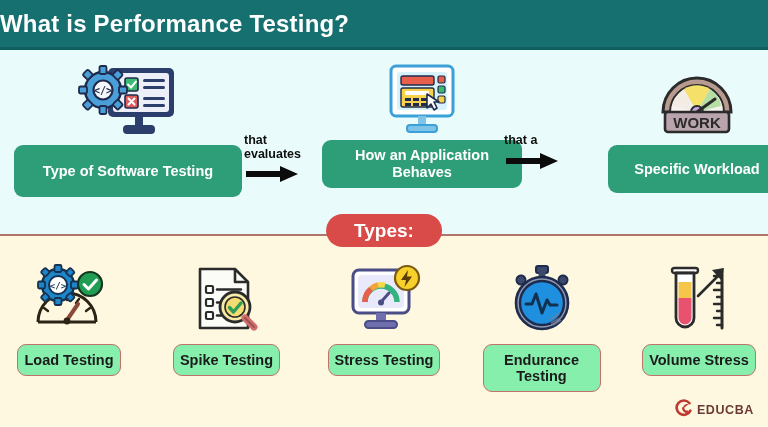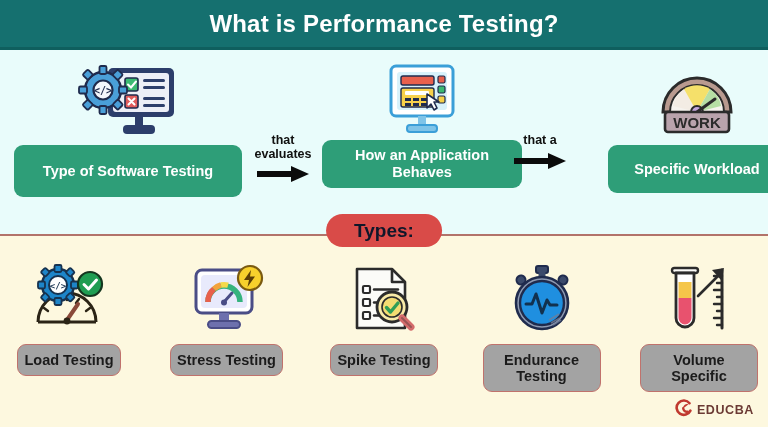--- a/index.html
+++ b/index.html
@@ -9,21 +9,21 @@
     background:#fdf8df;
   }
   .page{position:relative;width:768px;height:427px;}
 
   
   .header{
     position:absolute;left:0;top:0;width:768px;height:50px;
     background:#15706f;
     border-bottom:3px solid #0f5f5e;
     box-sizing:border-box;
-    display:flex;align-items:center;justify-content:center;
+    display:flex;align-items:center;justify-content:flex-start;
   }
   .header-title{
     color:#ffffff;font-size:24px;font-weight:bold;letter-spacing:.2px;
     text-align:center;line-height:1;
   }
 
   
   .upper{
     position:absolute;left:0;top:50px;width:768px;height:185px;
     background:#e9fcfb;
@@ -41,33 +41,33 @@
   .node-icon{
     height:78px;display:flex;align-items:flex-end;justify-content:center;
   }
   .green-box{
     background:#2e9e78;border-radius:9px;
     color:#ffffff;font-weight:bold;font-size:14.5px;line-height:1.15;
     display:flex;align-items:center;justify-content:center;
     box-sizing:border-box;padding:6px 8px;
   }
 
-  .connector{position:absolute;text-align:center;}
+  .connector{position:absolute;text-align:left;}
   .connector-label{
     font-size:12.5px;font-weight:bold;color:#10100f;line-height:1.08;
     white-space:nowrap;
   }
   .arrow{margin-top:3px;}
 
   
   .types-badge{
     position:absolute;left:50%;top:214px;transform:translateX(-50%);
     background:#d94b48;border-radius:17px;
     padding:7px 28px;
-    color:#0f172a;font-size:19px;font-weight:bold;line-height:1;
+    color:#ffffff;font-size:19px;font-weight:bold;line-height:1;
     z-index:5;
   }
 
   
   .lower{
     position:absolute;left:0;top:236px;width:768px;height:191px;
     background:#fdf8df;
   }
   .types-row{
     position:absolute;left:0;top:26px;width:768px;
@@ -75,21 +75,21 @@
     padding:0 10px;box-sizing:border-box;
   }
   .type-card{
     width:118px;display:flex;flex-direction:column;align-items:center;
   }
   .type-icon{
     height:74px;display:flex;align-items:center;justify-content:center;
   }
   .type-label{
     margin-top:8px;
-    background:#a3a3a3;border:1.6px solid #c0726c;border-radius:9px;
+    background:#86efac;border:1.6px solid #c0726c;border-radius:9px;
     color:#1b1b1b;font-size:14.5px;font-weight:bold;line-height:1.12;
     text-align:center;padding:7px 6px;box-sizing:border-box;
     min-width:96px;
   }
 
   
   .logo{
     position:absolute;right:14px;bottom:6px;
     display:flex;align-items:center;gap:5px;
   }
@@ -252,60 +252,60 @@
             <circle cx="60" cy="20" r="12" fill="#1f9d52" stroke="#14361f" stroke-width="2.2"></circle>
             <path d="M54 20.5 l4.5 4.5 l8 -9" stroke="#ffffff" stroke-width="3" fill="none" stroke-linecap="round" stroke-linejoin="round"></path>
           </svg>
         </div>
         <div class="type-label">Load Testing</div>
       </div>
 
       <div class="type-card">
         <div class="type-icon">
           <svg width="78" height="70" viewBox="0 0 78 70">
+            <path d="M12 5 H47 L60 18 V64 H12 Z" fill="#fbfbf8" stroke="#2b2b2b" stroke-width="2.6" stroke-linejoin="round"></path>
+            <path d="M47 5 V18 H60" fill="none" stroke="#2b2b2b" stroke-width="2.6" stroke-linejoin="round"></path>
+            <g stroke="#2b2b2b" stroke-width="2.2" fill="#ffffff">
+              <rect x="18" y="22" width="7" height="7" rx="1.2"></rect>
+              <rect x="18" y="35" width="7" height="7" rx="1.2"></rect>
+              <rect x="18" y="48" width="7" height="7" rx="1.2"></rect>
+            </g>
+            <g stroke="#2b2b2b" stroke-width="2.4" stroke-linecap="round">
+              <path d="M29 25.5 H53"></path>
+                <path d="M29 38.5 H53"></path>
+                <path d="M29 51.5 H53"></path>
+            </g>
+            <circle cx="47" cy="43" r="15" fill="#f8eaa8" stroke="#2b2b2b" stroke-width="2.8"></circle>
+            <circle cx="47" cy="43" r="10" fill="#f3dc72" stroke="#2b2b2b" stroke-width="1.6"></circle>
+            <path d="M41.5 43.5 l4 4.5 l7.5 -9" stroke="#2f9e56" stroke-width="3.4" fill="none" stroke-linecap="round" stroke-linejoin="round"></path>
+            <path d="M57 54 L66 63" stroke="#d46b6b" stroke-width="7" stroke-linecap="round"></path>
+            <path d="M57 54 L66 63" stroke="#2b2b2b" stroke-width="2" stroke-linecap="round" opacity=".35"></path>
+          </svg>
+        </div>
+        <div class="type-label">Spike Testing</div>
+      </div>
+
+      <div class="type-card">
+        <div class="type-icon">
+          <svg width="78" height="70" viewBox="0 0 78 70">
             <rect x="8" y="6" width="56" height="43" rx="6" fill="#ffffff" stroke="#4a4d86" stroke-width="3"></rect>
             <rect x="13" y="11" width="46" height="33" rx="4" fill="#e8eafc"></rect>
             <path d="M20 38 A16 16 0 0 1 52 38" fill="none" stroke="#35b37e" stroke-width="5.5"></path>
             <path d="M20 38 A16 16 0 0 1 26 25" fill="none" stroke="#e8604c" stroke-width="5.5"></path>
             <path d="M26 25 A16 16 0 0 1 33 21" fill="none" stroke="#f2a33c" stroke-width="5.5"></path>
             <path d="M33 21 A16 16 0 0 1 40 21.2" fill="none" stroke="#f5d94a" stroke-width="5.5"></path>
             <path d="M36 38 L44 29" stroke="#4a4d86" stroke-width="3" stroke-linecap="round"></path>
             <circle cx="36" cy="38.5" r="3" fill="#4a4d86"></circle>
             <rect x="31" y="49" width="10" height="8" fill="#6d70ad"></rect>
             <rect x="20" y="57" width="32" height="7" rx="3.5" fill="#6d70ad" stroke="#4a4d86" stroke-width="2"></rect>
             <circle cx="62" cy="14" r="12" fill="#f7d02c" stroke="#7a5a10" stroke-width="2.2"></circle>
             <path d="M63 6 L56 16 H61 L59.5 23 L67 12.5 H62 Z" fill="#5b3e06"></path>
           </svg>
         </div>
         <div class="type-label">Stress Testing</div>
-      </div>
-
-      <div class="type-card">
-        <div class="type-icon">
-          <svg width="78" height="70" viewBox="0 0 78 70">
-            <path d="M12 5 H47 L60 18 V64 H12 Z" fill="#fbfbf8" stroke="#2b2b2b" stroke-width="2.6" stroke-linejoin="round"></path>
-            <path d="M47 5 V18 H60" fill="none" stroke="#2b2b2b" stroke-width="2.6" stroke-linejoin="round"></path>
-            <g stroke="#2b2b2b" stroke-width="2.2" fill="#ffffff">
-              <rect x="18" y="22" width="7" height="7" rx="1.2"></rect>
-              <rect x="18" y="35" width="7" height="7" rx="1.2"></rect>
-              <rect x="18" y="48" width="7" height="7" rx="1.2"></rect>
-            </g>
-            <g stroke="#2b2b2b" stroke-width="2.4" stroke-linecap="round">
-              <path d="M29 25.5 H53"></path>
-                <path d="M29 38.5 H53"></path>
-                <path d="M29 51.5 H53"></path>
-            </g>
-            <circle cx="47" cy="43" r="15" fill="#f8eaa8" stroke="#2b2b2b" stroke-width="2.8"></circle>
-            <circle cx="47" cy="43" r="10" fill="#f3dc72" stroke="#2b2b2b" stroke-width="1.6"></circle>
-            <path d="M41.5 43.5 l4 4.5 l7.5 -9" stroke="#2f9e56" stroke-width="3.4" fill="none" stroke-linecap="round" stroke-linejoin="round"></path>
-            <path d="M57 54 L66 63" stroke="#d46b6b" stroke-width="7" stroke-linecap="round"></path>
-            <path d="M57 54 L66 63" stroke="#2b2b2b" stroke-width="2" stroke-linecap="round" opacity=".35"></path>
-          </svg>
-        </div>
-        <div class="type-label">Spike Testing</div>
       </div>
 
       <div class="type-card">
         <div class="type-icon">
           <svg width="78" height="70" viewBox="0 0 78 70">
             <rect x="33" y="2" width="12" height="7" rx="2" fill="#3b4a6b" stroke="#1f2b4d" stroke-width="2"></rect>
             <rect x="35.5" y="8" width="7" height="6" fill="#3b4a6b"></rect>
             <circle cx="18" cy="16" r="4.5" fill="#3b4a6b" stroke="#1f2b4d" stroke-width="2" transform="rotate(-35 18 16)"></circle>
             <circle cx="60" cy="16" r="4.5" fill="#3b4a6b" stroke="#1f2b4d" stroke-width="2" transform="rotate(35 60 16)"></circle>
             <circle cx="39" cy="39" r="26" fill="#8f9bb3" stroke="#1f2b4d" stroke-width="2.6"></circle>
@@ -337,21 +337,21 @@
                 <path d="M62 33 h-5"></path>
               <path d="M62 40 h-8"></path>
                 <path d="M62 47 h-5"></path>
                 <path d="M62 54 h-8"></path>
                 <path d="M62 61 h-5"></path>
             </g>
             <path d="M38 32 L62 8" stroke="#2b2b2b" stroke-width="2.6" stroke-linecap="round"></path>
             <path d="M52 6 L64 4 L61 16 Z" fill="#2b2b2b"></path>
           </svg>
         </div>
-        <div class="type-label">Volume Specific</div>
+        <div class="type-label">Volume Stress</div>
       </div>
 
     </div>
 
     <div class="logo">
       <span>
         <svg width="18" height="18" viewBox="0 0 18 18">
           <path d="M15.5 4.2 A7.2 7.2 0 1 0 16.4 11.6" fill="none" stroke="#c0392f" stroke-width="2.6" stroke-linecap="round"></path>
           <path d="M9 9 A4 4 0 0 1 14.6 5.3 L9.4 9.3 Z" fill="#c0392f"></path>
           <path d="M9.2 9.2 A3.6 3.6 0 0 0 13.6 12.6" fill="none" stroke="#c0392f" stroke-width="2.4" stroke-linecap="round"></path>

